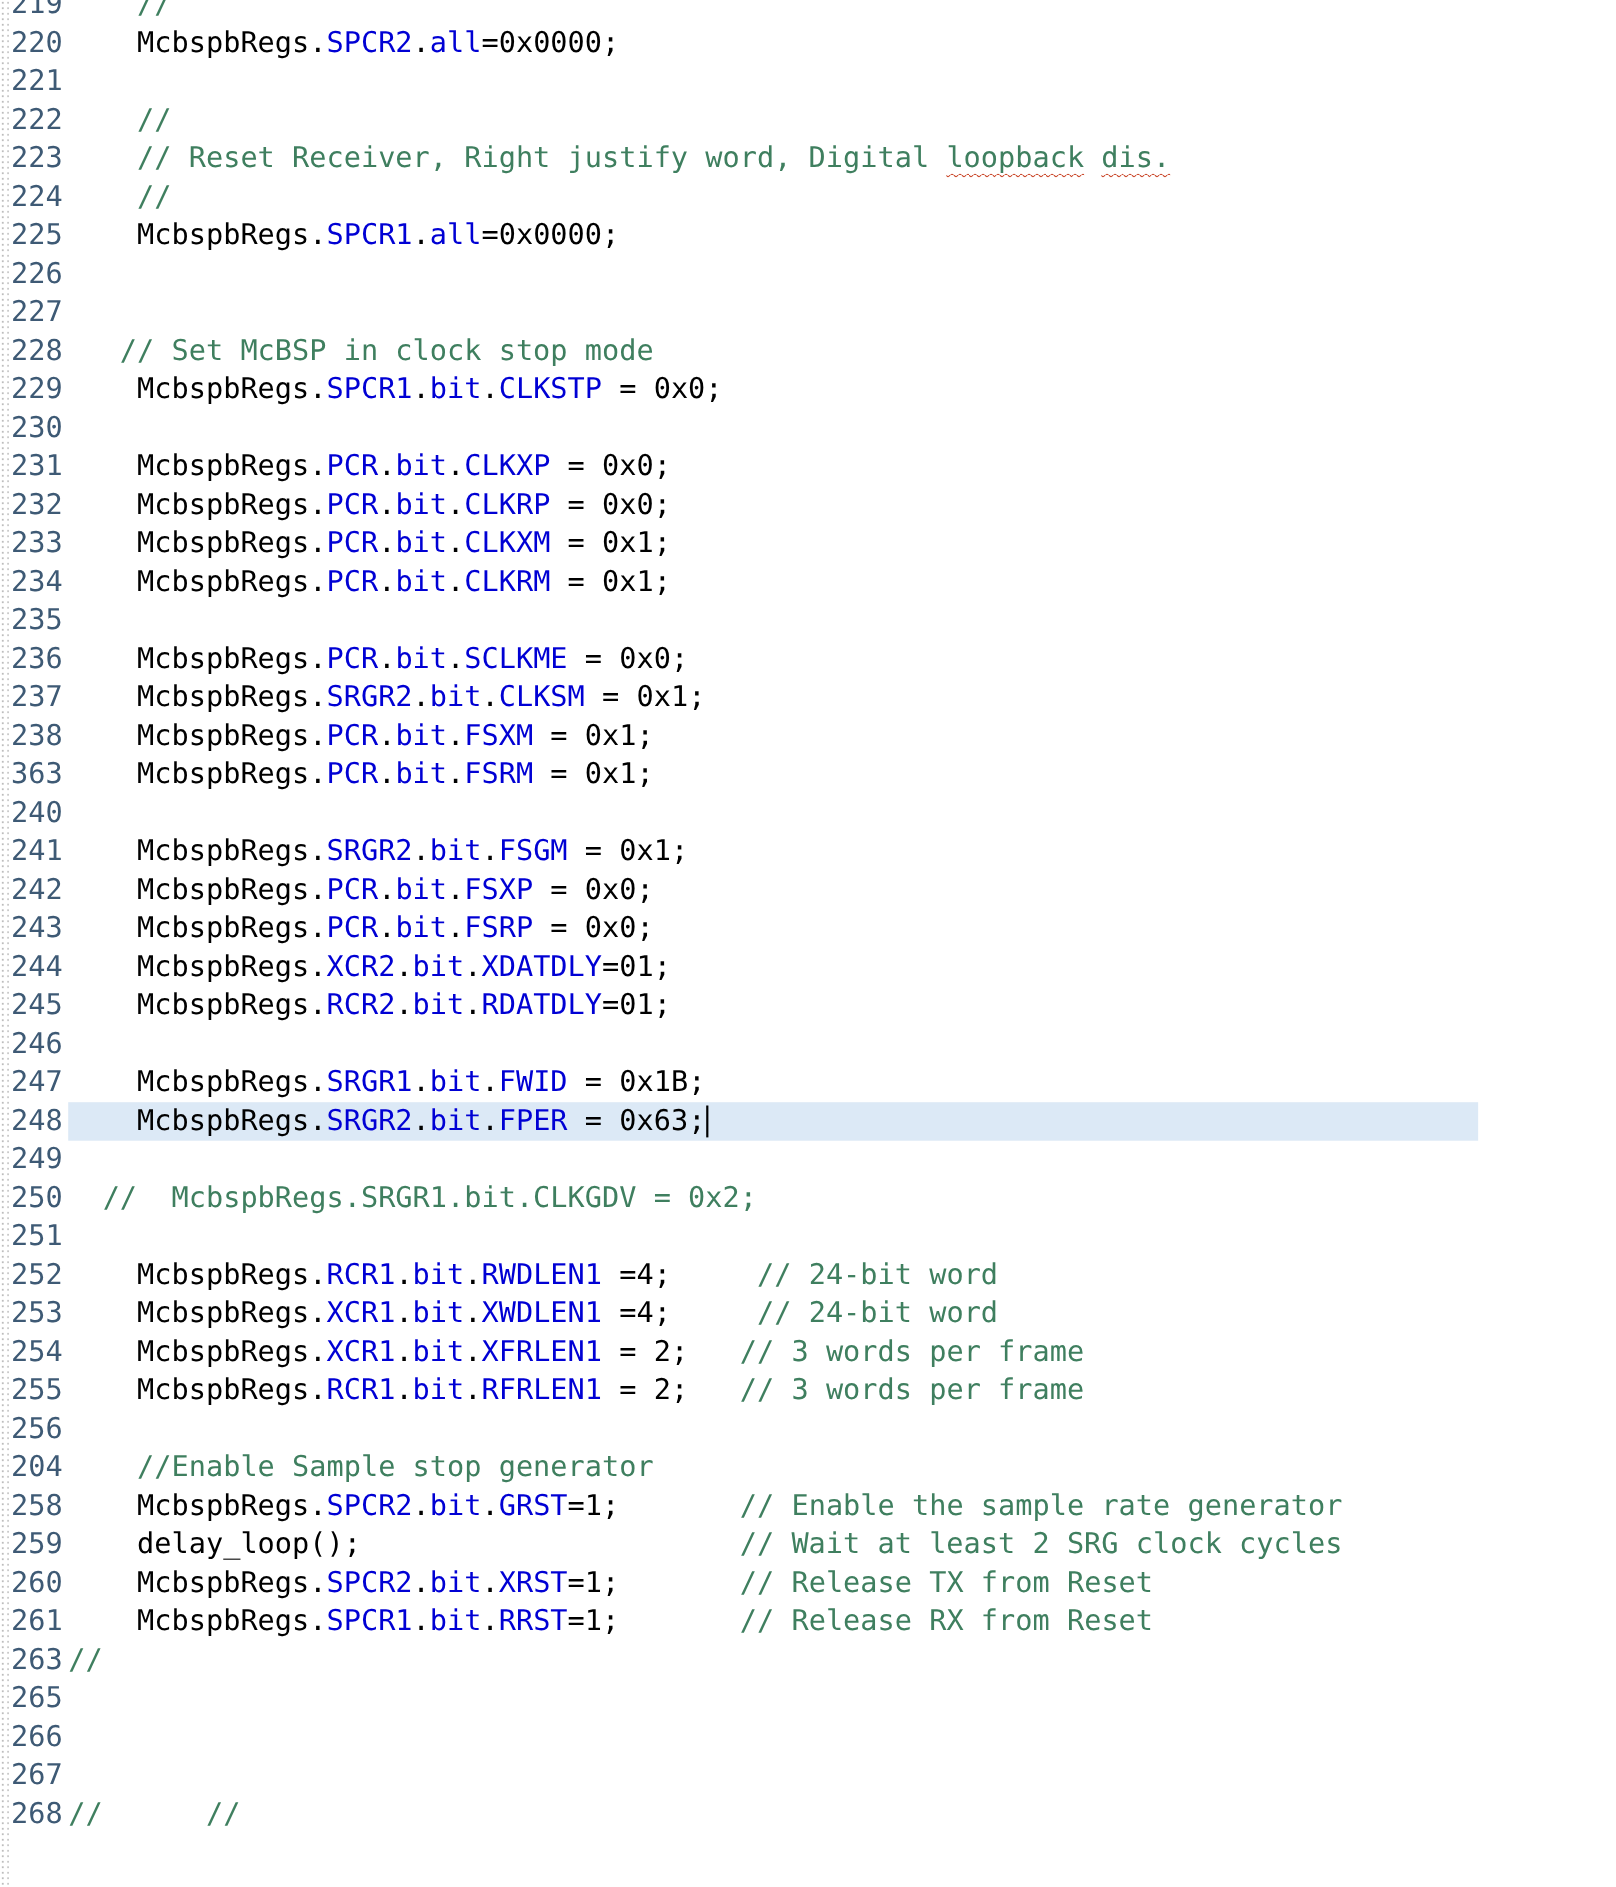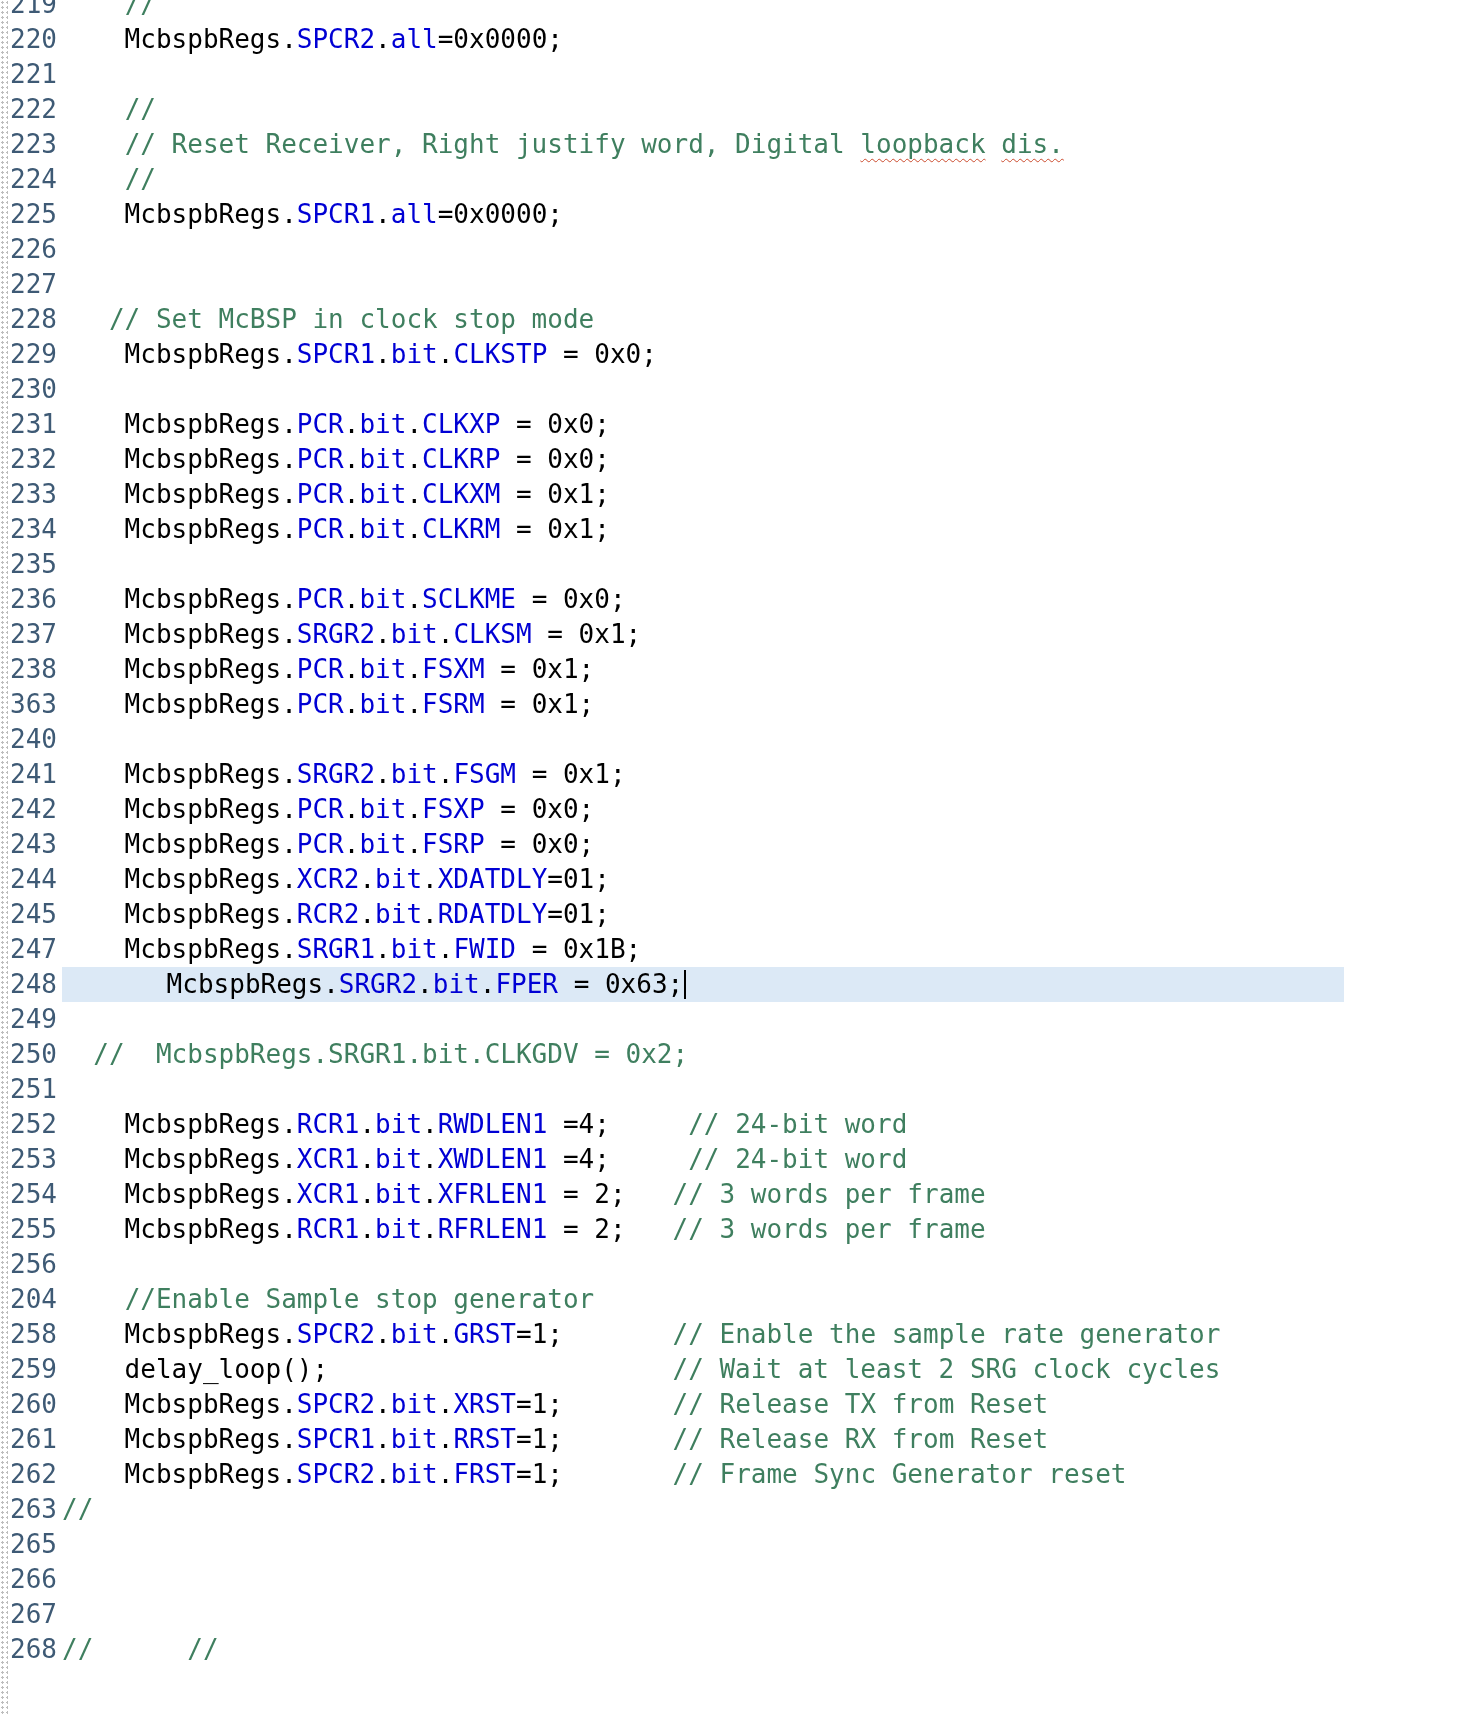--- a/index.html
+++ b/index.html
@@ -24,21 +24,21 @@
     z-index:2;
   }
   .lines { position:absolute; left:0; top:-13px; width:100%; }
   .row { display:flex; height:35px; white-space:pre; }
   .gutter {
     flex:0 0 62px; width:62px;
     padding-left:10px;
     color:var(--ln-color, #3e5a75);
   }
   .code { flex:1; color:var(--plain-color, #000); }
-  .row.current .code { background:var(--cur-color, #dce9f6);padding-left:42px; }
+  .row.current .code { background:var(--cur-color, #dce9f6); }
   .mem { color:var(--mem-color, #0000d4); }
   .com { color:var(--com-color, #3f7f5f); }
   .sq {
     text-decoration:underline;
     text-decoration-style:wavy;
     text-decoration-color:var(--sq-color, #cb4b2e);
     text-decoration-thickness:1px;
     text-underline-offset:5px;
     text-decoration-skip-ink:none;
     text-align:center;
@@ -77,35 +77,35 @@
       <div class="row"><div class="gutter">236</div><div class="code">    McbspbRegs.<span class="mem">PCR</span>.<span class="mem">bit</span>.<span class="mem">SCLKME</span> = 0x0;</div></div>
       <div class="row"><div class="gutter">237</div><div class="code">    McbspbRegs.<span class="mem">SRGR2</span>.<span class="mem">bit</span>.<span class="mem">CLKSM</span> = 0x1;</div></div>
       <div class="row"><div class="gutter">238</div><div class="code">    McbspbRegs.<span class="mem">PCR</span>.<span class="mem">bit</span>.<span class="mem">FSXM</span> = 0x1;</div></div>
       <div class="row"><div class="gutter">363</div><div class="code">    McbspbRegs.<span class="mem">PCR</span>.<span class="mem">bit</span>.<span class="mem">FSRM</span> = 0x1;</div></div>
       <div class="row"><div class="gutter">240</div><div class="code"></div></div>
       <div class="row"><div class="gutter">241</div><div class="code">    McbspbRegs.<span class="mem">SRGR2</span>.<span class="mem">bit</span>.<span class="mem">FSGM</span> = 0x1;</div></div>
       <div class="row"><div class="gutter">242</div><div class="code">    McbspbRegs.<span class="mem">PCR</span>.<span class="mem">bit</span>.<span class="mem">FSXP</span> = 0x0;</div></div>
       <div class="row"><div class="gutter">243</div><div class="code">    McbspbRegs.<span class="mem">PCR</span>.<span class="mem">bit</span>.<span class="mem">FSRP</span> = 0x0;</div></div>
       <div class="row"><div class="gutter">244</div><div class="code">    McbspbRegs.<span class="mem">XCR2</span>.<span class="mem">bit</span>.<span class="mem">XDATDLY</span>=01;</div></div>
       <div class="row"><div class="gutter">245</div><div class="code">    McbspbRegs.<span class="mem">RCR2</span>.<span class="mem">bit</span>.<span class="mem">RDATDLY</span>=01;</div></div>
+      <div class="row"><div class="gutter">246</div><div class="code"></div></div>
       <div class="row"><div class="gutter">247</div><div class="code">    McbspbRegs.<span class="mem">SRGR1</span>.<span class="mem">bit</span>.<span class="mem">FWID</span> = 0x1B;</div></div>
       <div class="row current"><div class="gutter">248</div><div class="code">    McbspbRegs.<span class="mem">SRGR2</span>.<span class="mem">bit</span>.<span class="mem">FPER</span> = 0x63;<span class="caret"></span></div></div>
       <div class="row"><div class="gutter">249</div><div class="code"></div></div>
       <div class="row"><div class="gutter">250</div><div class="code">  <span class="com">//  McbspbRegs.SRGR1.bit.CLKGDV = 0x2;</span></div></div>
       <div class="row"><div class="gutter">251</div><div class="code"></div></div>
       <div class="row"><div class="gutter">252</div><div class="code">    McbspbRegs.<span class="mem">RCR1</span>.<span class="mem">bit</span>.<span class="mem">RWDLEN1</span> =4;     <span class="com">// 24-bit word</span></div></div>
       <div class="row"><div class="gutter">253</div><div class="code">    McbspbRegs.<span class="mem">XCR1</span>.<span class="mem">bit</span>.<span class="mem">XWDLEN1</span> =4;     <span class="com">// 24-bit word</span></div></div>
       <div class="row"><div class="gutter">254</div><div class="code">    McbspbRegs.<span class="mem">XCR1</span>.<span class="mem">bit</span>.<span class="mem">XFRLEN1</span> = 2;   <span class="com">// 3 words per frame</span></div></div>
       <div class="row"><div class="gutter">255</div><div class="code">    McbspbRegs.<span class="mem">RCR1</span>.<span class="mem">bit</span>.<span class="mem">RFRLEN1</span> = 2;   <span class="com">// 3 words per frame</span></div></div>
       <div class="row"><div class="gutter">256</div><div class="code"></div></div>
       <div class="row"><div class="gutter">204</div><div class="code">    <span class="com">//Enable Sample stop generator</span></div></div>
       <div class="row"><div class="gutter">258</div><div class="code">    McbspbRegs.<span class="mem">SPCR2</span>.<span class="mem">bit</span>.<span class="mem">GRST</span>=1;       <span class="com">// Enable the sample rate generator</span></div></div>
       <div class="row"><div class="gutter">259</div><div class="code">    delay_loop();                      <span class="com">// Wait at least 2 SRG clock cycles</span></div></div>
       <div class="row"><div class="gutter">260</div><div class="code">    McbspbRegs.<span class="mem">SPCR2</span>.<span class="mem">bit</span>.<span class="mem">XRST</span>=1;       <span class="com">// Release TX from Reset</span></div></div>
       <div class="row"><div class="gutter">261</div><div class="code">    McbspbRegs.<span class="mem">SPCR1</span>.<span class="mem">bit</span>.<span class="mem">RRST</span>=1;       <span class="com">// Release RX from Reset</span></div></div>
-      <div class="row"><div class="gutter">262</div><div class="code">    McbspbRegs.<span class="mem">SPCR2</span>.<span class="mem">bit</span>.<span class="mem">FRST</span>=1;       <span class="com">// Frame Sync Generator reset</span></div></div>
       <div class="row"><div class="gutter">263</div><div class="code"><span class="com">//</span></div></div>
       <div class="row"><div class="gutter">265</div><div class="code"></div></div>
       <div class="row"><div class="gutter">266</div><div class="code"></div></div>
       <div class="row"><div class="gutter">267</div><div class="code"></div></div>
       <div class="row"><div class="gutter">268</div><div class="code"><span class="com">//      //</span></div></div>
     </div>
 </div>
 
 </body></html>

